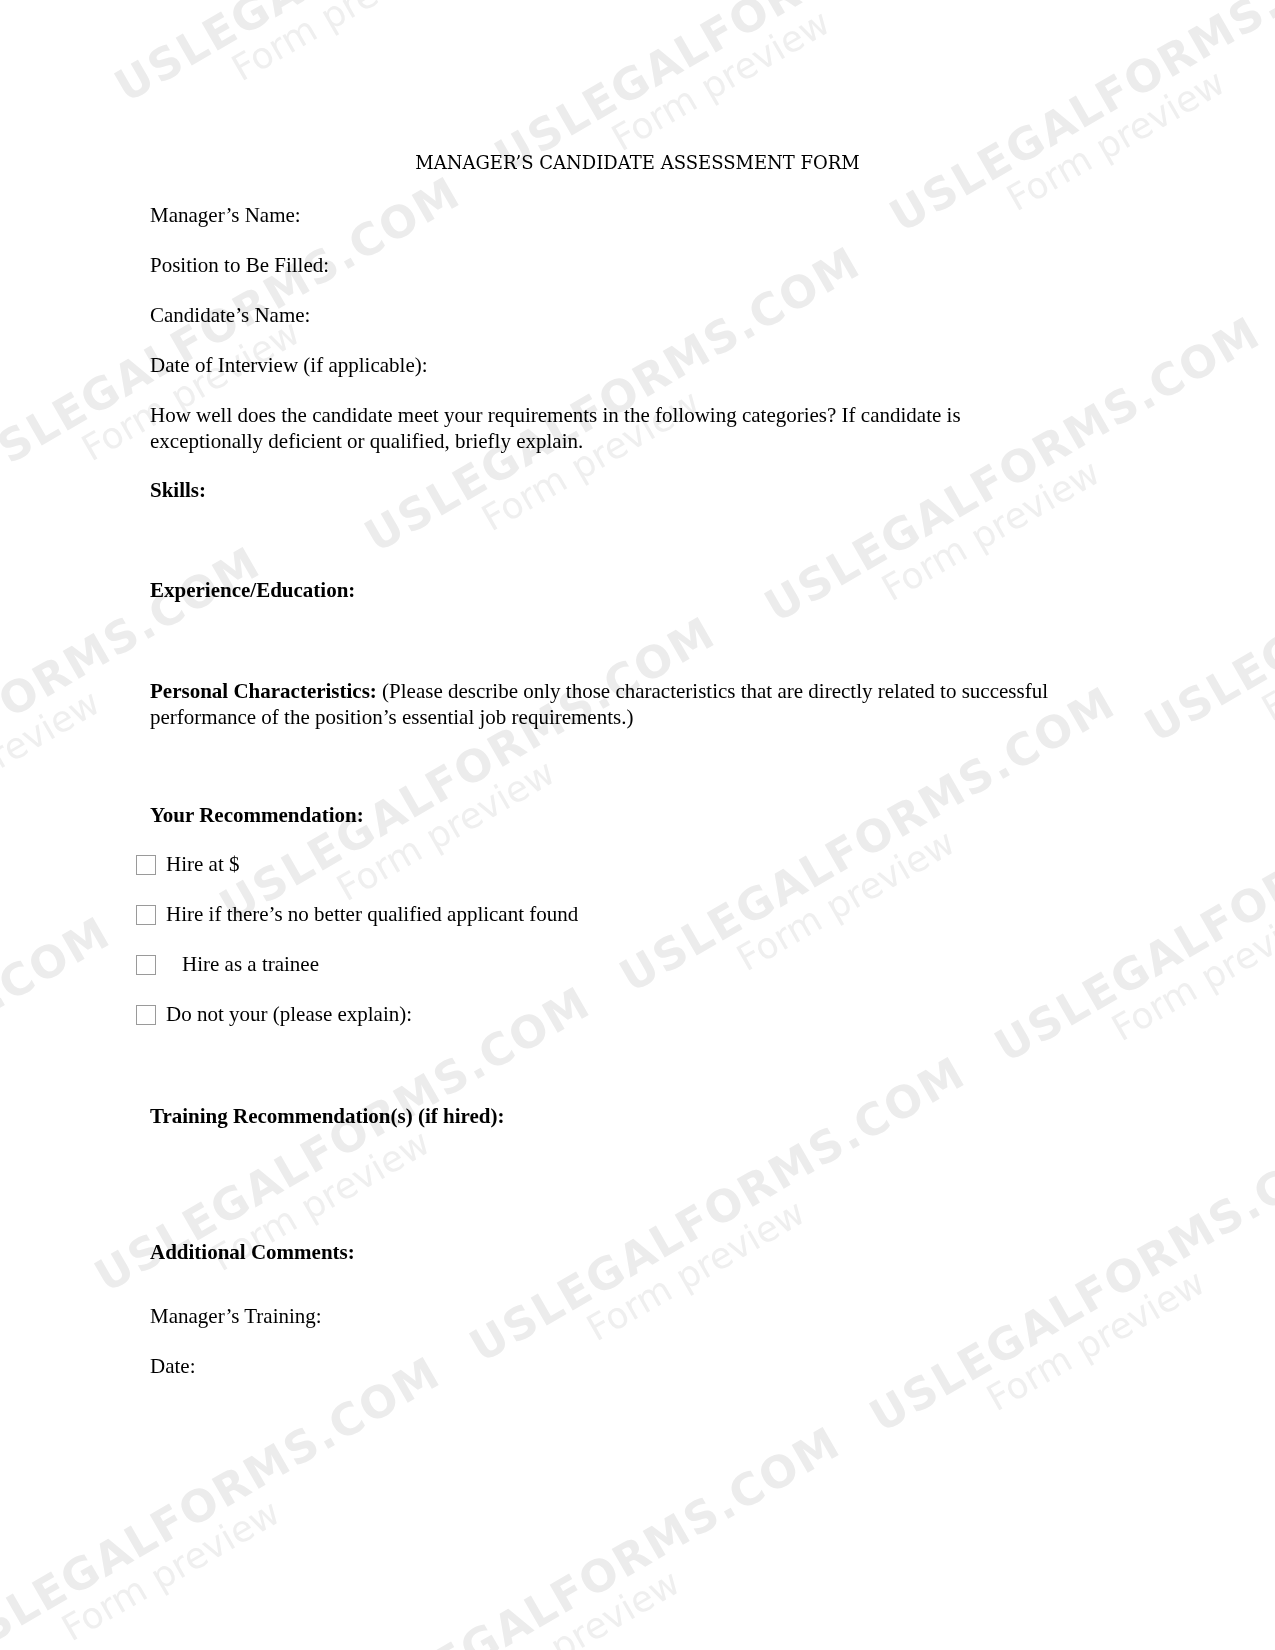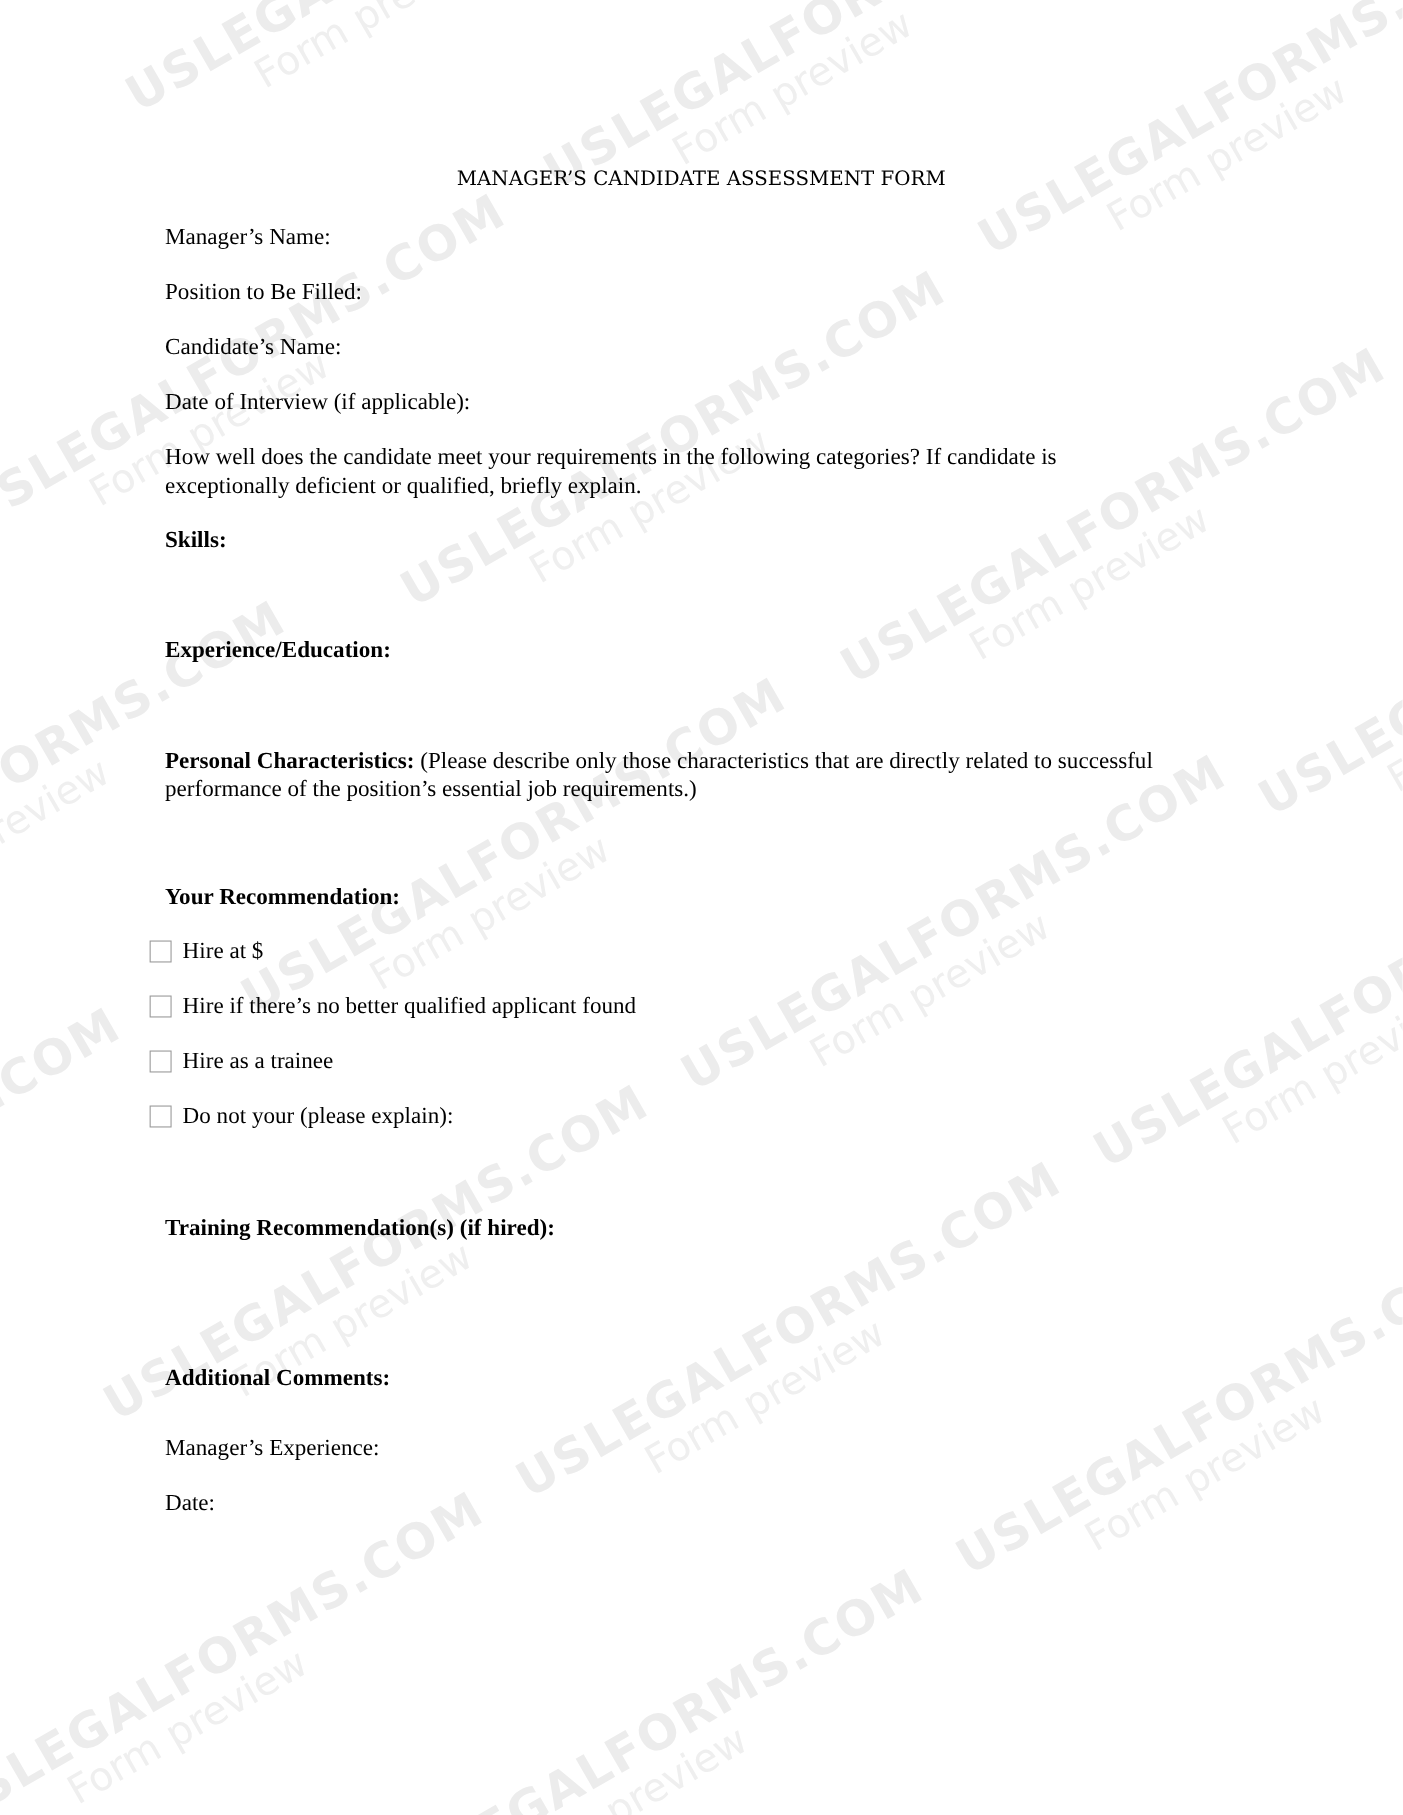--- a/index.html
+++ b/index.html
@@ -117,27 +117,27 @@
   <div class="line bold" style="top:802px;">Your Recommendation:</div>
 
   <div class="cb-row" style="top:852px;">
     <span class="cb"></span>
     <span>Hire at $</span>
   </div>
   <div class="cb-row" style="top:902px;justify-content:center;">
     <span class="cb"></span>
     <span>Hire if there’s no better qualified applicant found</span>
   </div>
-  <div class="cb-row" style="top:952px;">
+  <div class="cb-row" style="top:952px;gap:16px;">
     <span class="cb"></span>
     <span>Hire as a trainee</span>
   </div>
   <div class="cb-row" style="top:1002px;">
     <span class="cb"></span>
     <span>Do not your (please explain):</span>
   </div>
 
   <div class="line bold" style="top:1103px;">Training Recommendation(s) (if hired):</div>
   <div class="line bold" style="top:1203px;margin-top:36px;">Additional Comments:</div>
 
-  <div class="line" style="top:1303px;">Manager’s Experience:</div>
+  <div class="line" style="top:1303px;">Manager’s Training:</div>
   <div class="line" style="top:1353px;">Date:</div>
 </div>
 
 </body></html>

